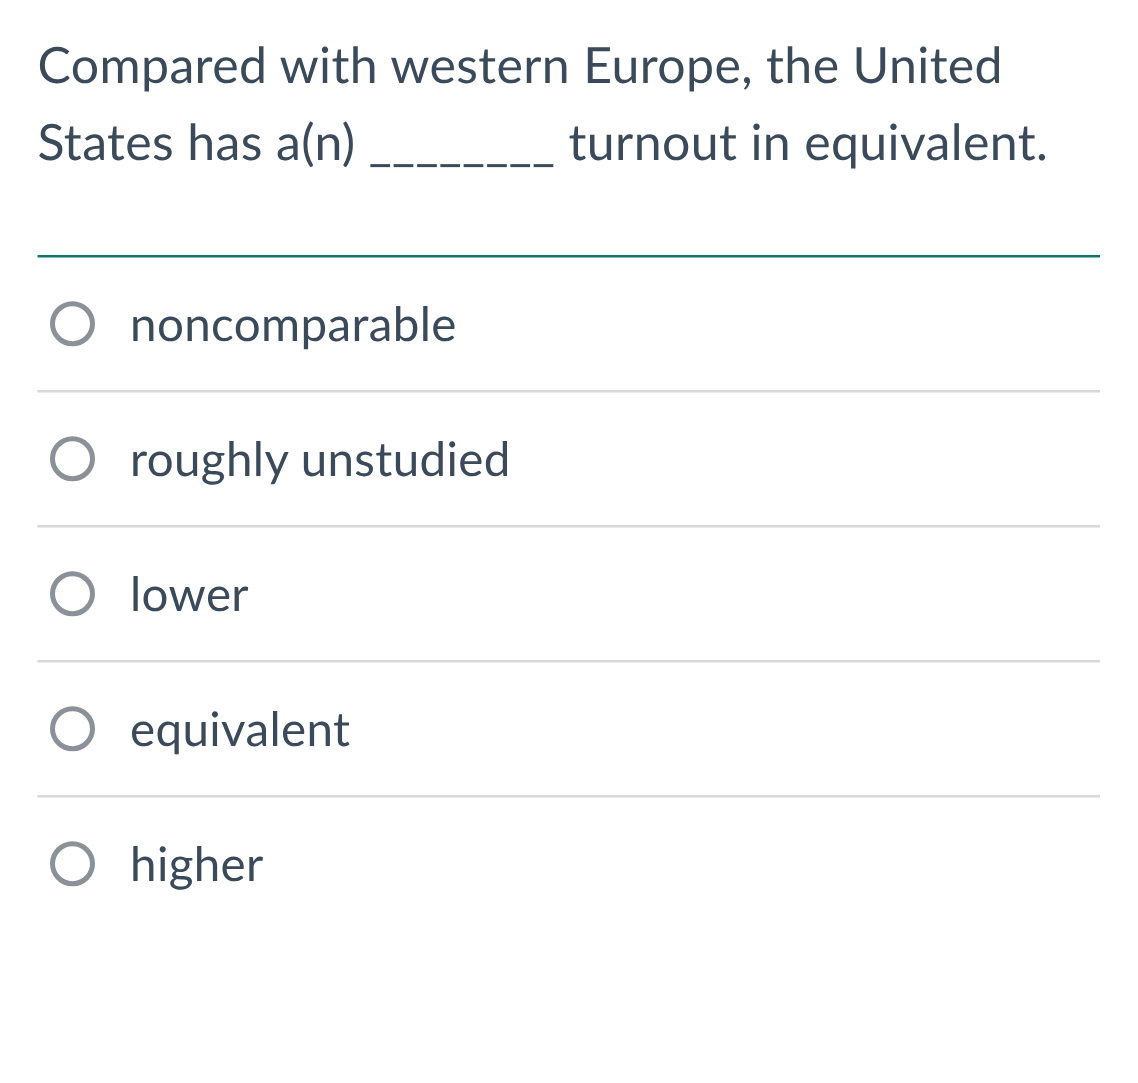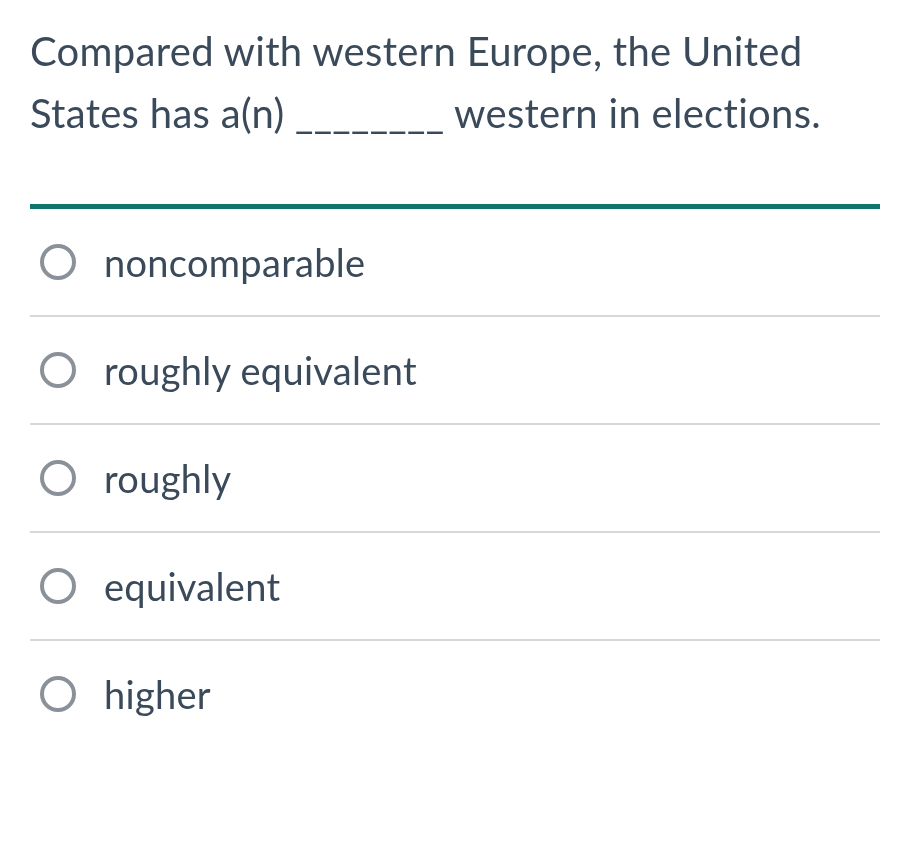--- a/index.html
+++ b/index.html
@@ -16,21 +16,21 @@
     }
     .question-text {
       font-size: 40px;
       color: #3a4a5a;
       font-weight: 400;
       line-height: 1.55;
       margin-bottom: 60px;
       letter-spacing: 0.3px;
     }
     .options-container {
-      border-top: 5px solid #0f766e;
+      border-top: 2px solid #0f766e;
     }
     .option-row {
       display: flex;
       align-items: center;
       padding: 30px 10px;
       border-bottom: 2px solid #d8d8d8;
       cursor: pointer;
     }
     .option-row:last-child {
       border-bottom: none;
@@ -47,34 +47,34 @@
     .option-label {
       font-size: 38px;
       color: #3a4a5a;
       font-weight: 400;
       letter-spacing: 0.3px;
     }
   </style>
 </head>
 <body>
 
-<div class="question-text">Compared with western Europe, the United States has a(n) ________ western in elections.</div>
+<div class="question-text">Compared with western Europe, the United States has a(n) ________ turnout in equivalent.</div>
 
 <div class="options-container">
   <div class="option-row">
     <div class="radio-circle"></div>
     <div class="option-label">noncomparable</div>
   </div>
   <div class="option-row">
     <div class="radio-circle"></div>
-    <div class="option-label">roughly equivalent</div>
+    <div class="option-label">roughly unstudied</div>
   </div>
   <div class="option-row">
     <div class="radio-circle"></div>
-    <div class="option-label">roughly</div>
+    <div class="option-label">lower</div>
   </div>
   <div class="option-row">
     <div class="radio-circle"></div>
     <div class="option-label">equivalent</div>
   </div>
   <div class="option-row">
     <div class="radio-circle"></div>
     <div class="option-label">higher</div>
   </div>
 </div>

